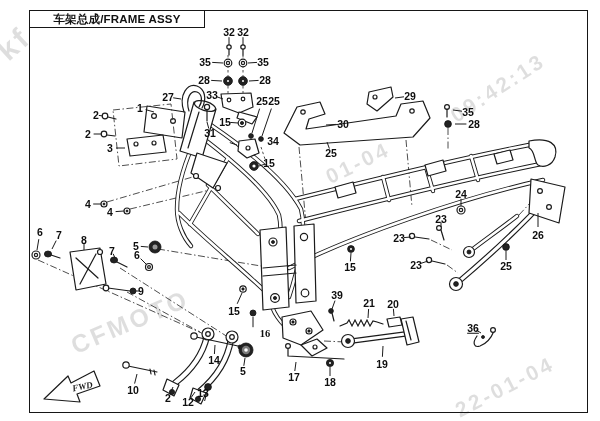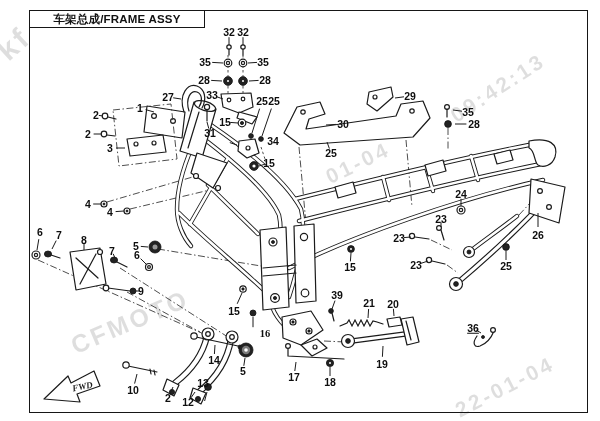--- a/index.html
+++ b/index.html
@@ -388,21 +388,21 @@
       <div class="callout" style="left: 59px; top: 235px;">7</div>
       <div class="callout" style="left: 84px; top: 240px;">8</div>
       <div class="callout" style="left: 112px; top: 251px;">7</div>
       <div class="callout" style="left: 136px; top: 246px;">5</div>
       <div class="callout" style="left: 137px; top: 255px;">6</div>
       <div class="callout" style="left: 141px; top: 291px;">9</div>
       <div class="callout" style="left: 269px; top: 163px;">15</div>
       <div class="callout" style="left: 133px; top: 390px;">10</div>
       <div class="callout" style="left: 168px; top: 398px;">2</div>
       <div class="callout" style="left: 188px; top: 402px;">12</div>
-      <div class="callout" style="left: 203px; top: 383px;">13</div>
+      <div class="callout" style="left: 203px; top: 393px;">13</div>
       <div class="callout" style="left: 214px; top: 360px;">14</div>
       <div class="callout" style="left: 243px; top: 371px;">5</div>
       <div class="callout" style="left: 265px; top: 334px; font-family: Liberation Serif, serif;">16</div>
       <div class="callout" style="left: 234px; top: 311px;">15</div>
       <div class="callout" style="left: 294px; top: 377px;">17</div>
       <div class="callout" style="left: 330px; top: 382px;">18</div>
       <div class="callout" style="left: 337px; top: 295px;">39</div>
       <div class="callout" style="left: 369px; top: 303px;">21</div>
       <div class="callout" style="left: 393px; top: 304px;">20</div>
       <div class="callout" style="left: 382px; top: 364px;">19</div>

